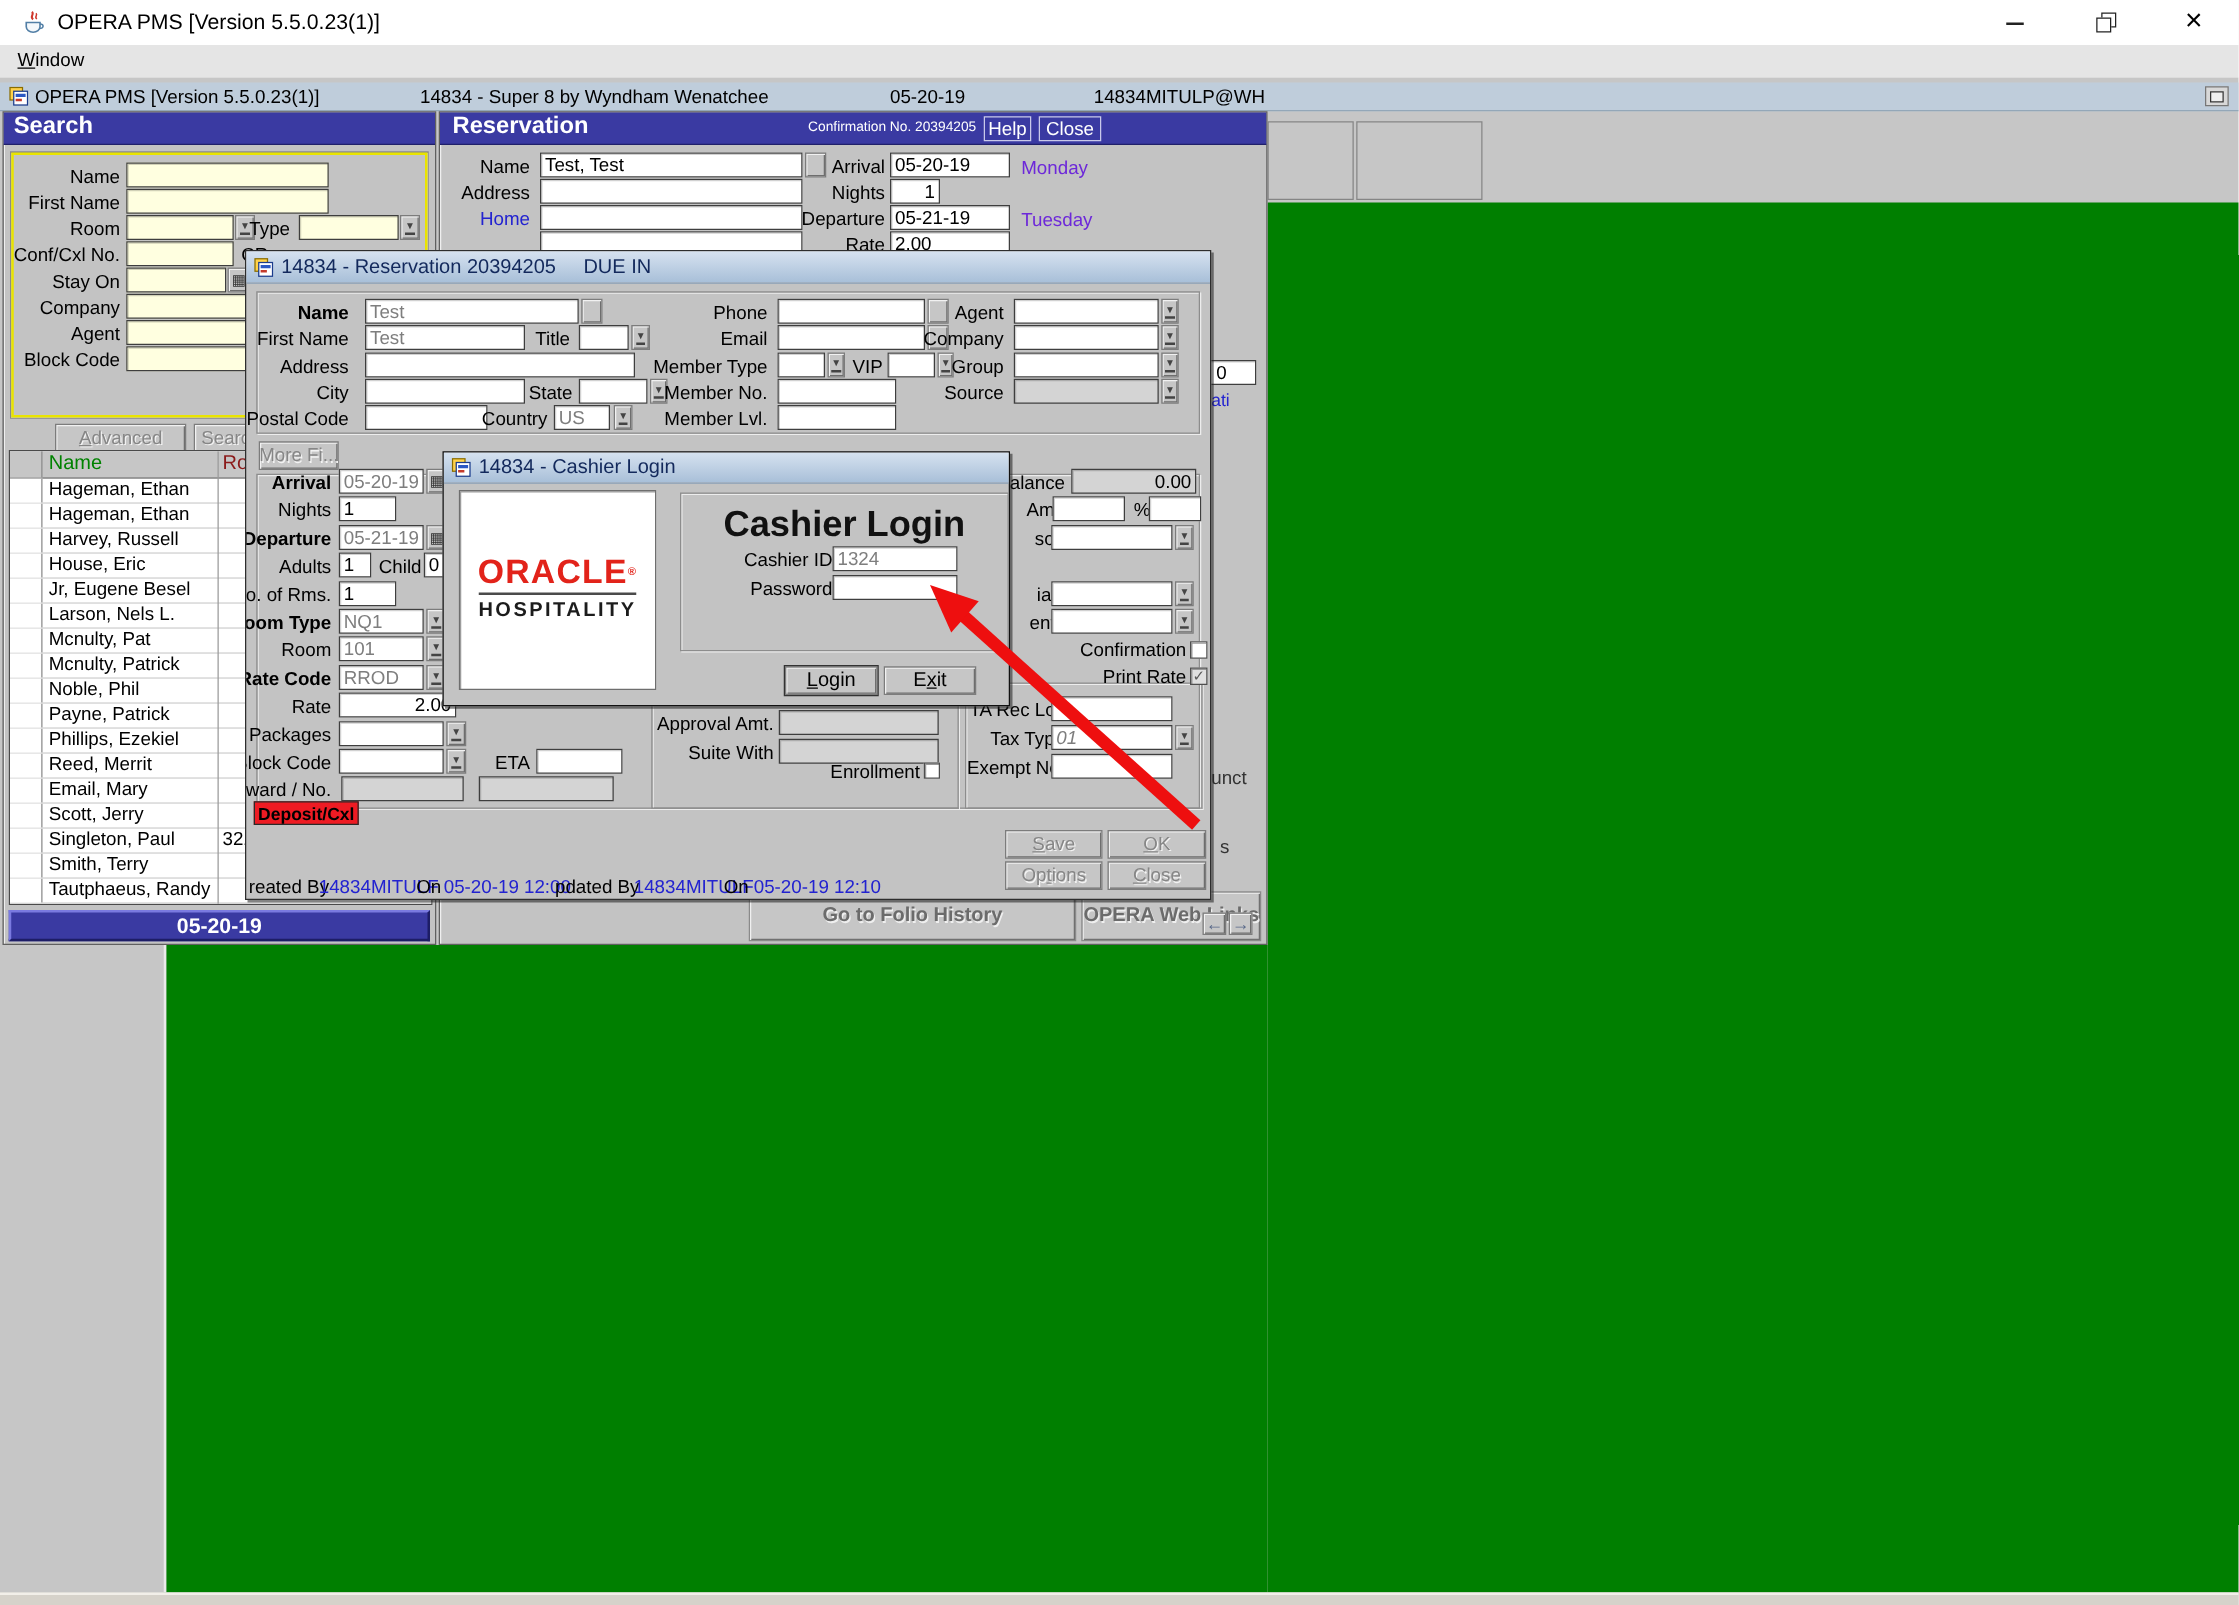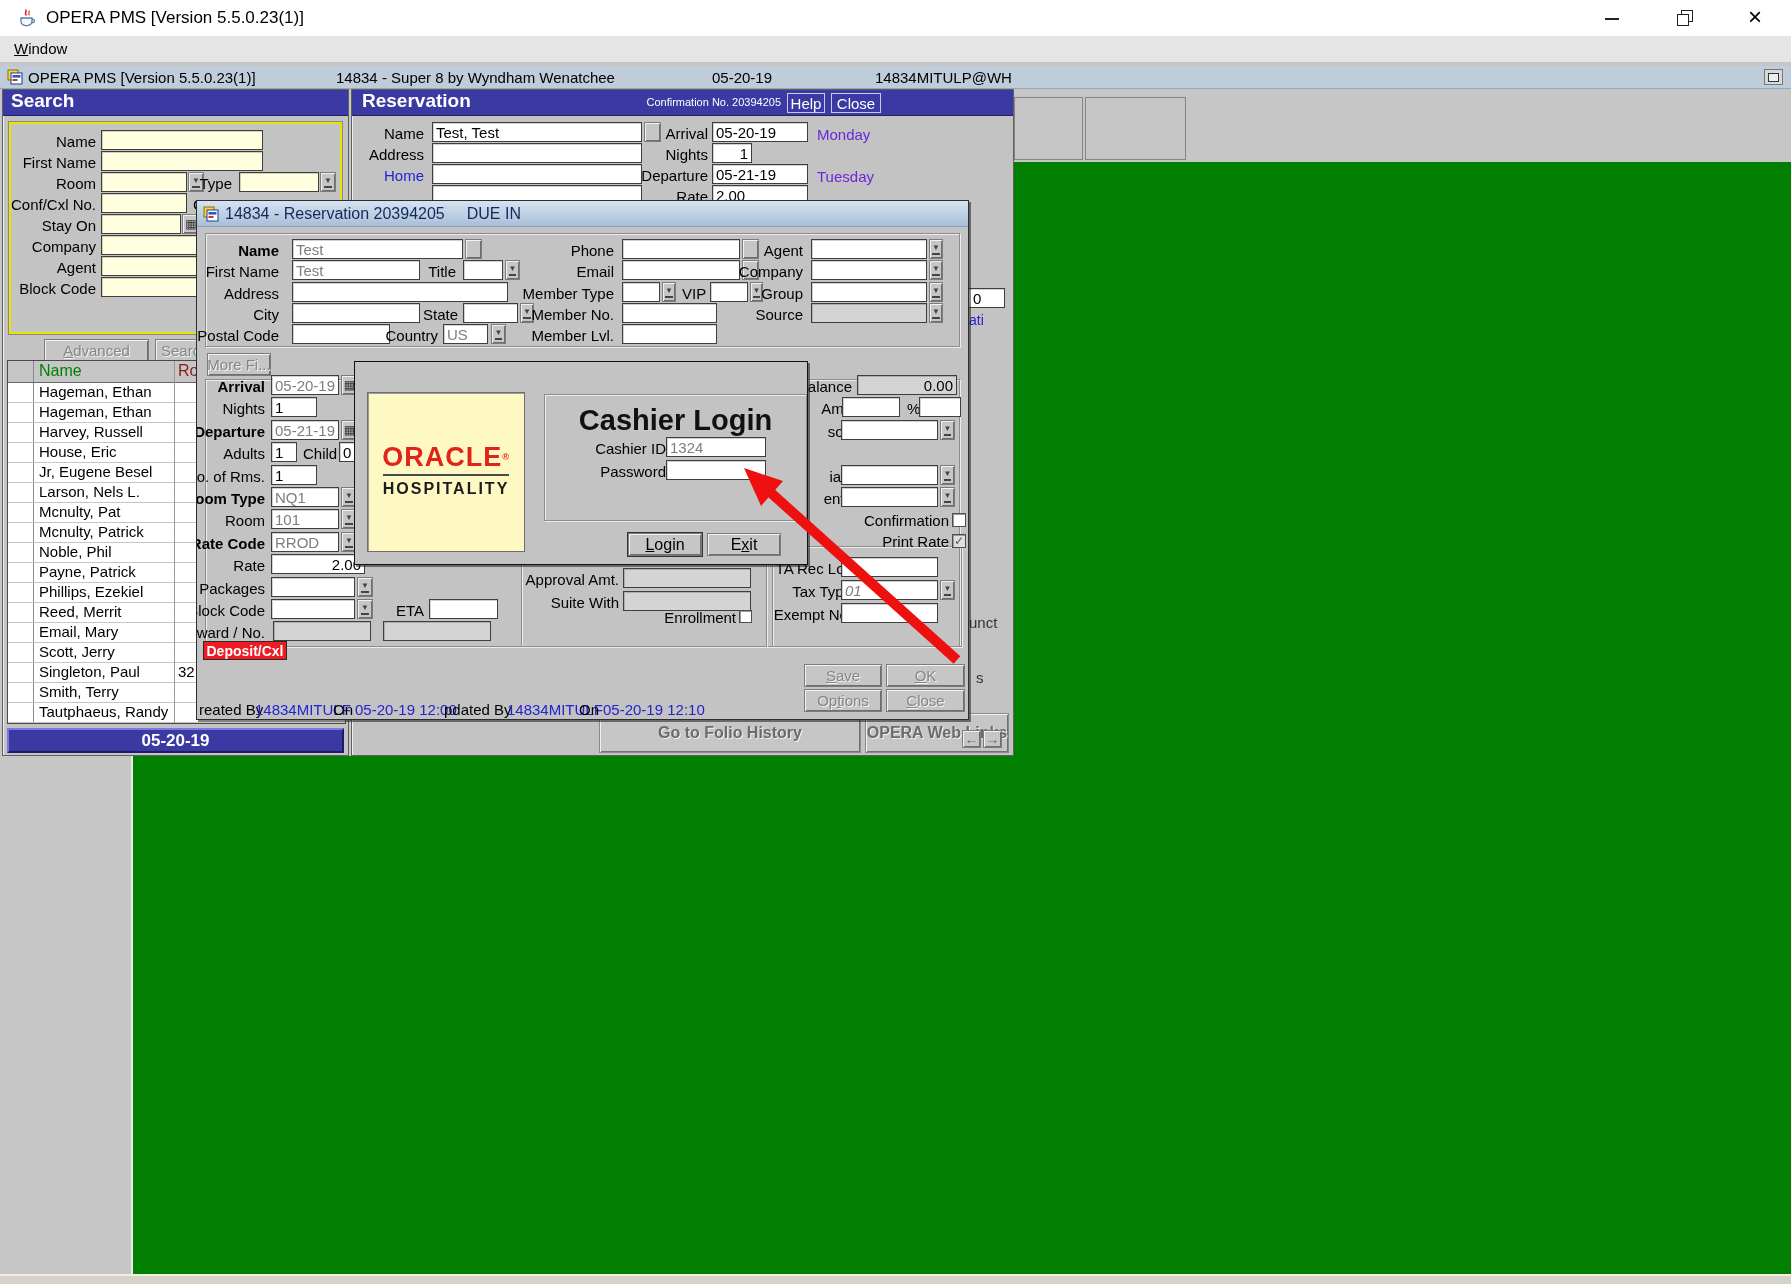--- a/index.html
+++ b/index.html
@@ -416,21 +416,21 @@
       <span class="lbl" style="right:703px;top:400px">Block Code</span>
       <input class="inp" style="left: 74px; top: 398px; width: 84px;" readonly="">
       <div class="btn" style="left:160px;top:398px;width:16px;height:20px">
           <span class="ddg">▼</span>
         </div>
       <span class="lbl" style="right:544px;top:400px">ETA</span>
       <input class="inp" style="left: 232px; top: 398px; width: 69px;" readonly="">
       <span class="lbl" style="right:703px;top:422px">Award / No.</span>
       <input class="inp dim" style="left: 76px; top: 420px; width: 98px;" readonly="">
       <input class="inp dim" style="left: 186px; top: 420px; width: 108px;" readonly="">
-      <div class="abs" style="left:6px;top:440px;width:84px;height:19px;background:#ee1b23;color:#ffffff;font-weight:bold;font-size:14px;text-align:center;line-height:18px;border:1px solid #2a2a2a;box-sizing:border-box">Deposit/Cxl</div>
+      <div class="abs" style="left:6px;top:440px;width:84px;height:19px;background:#ee1b23;color:#000000;font-weight:bold;font-size:14px;text-align:center;line-height:18px;border:1px solid #2a2a2a;box-sizing:border-box">Deposit/Cxl</div>
 
       <span class="lbl" style="right:116px;top:176px">alance</span>
       <input class="inp dim ralign" style="left: 660px; top: 174px; width: 100px;" readonly="" value="0.00">
       <span class="lbl" style="right:116px;top:198px">Amt.</span>
       <input class="inp" style="left: 645px; top: 196px; width: 58px;" readonly="">
       <span class="lbl" style="left:710px;top:198px">%</span>
       <input class="inp" style="left: 722px; top: 196px; width: 42px;" readonly="">
       <span class="lbl" style="right:116px;top:221px">son</span>
       <input class="inp" style="left: 644px; top: 219px; width: 97px;" readonly="">
       <div class="btn" style="left:743px;top:219px;width:15px;height:20px">
@@ -484,21 +484,30 @@
       <span class="lbl bluetx" style="left:58px;top:499px">14834MITULF</span>
       <span class="lbl" style="left:136px;top:499px">On</span>
       <span class="lbl bluetx" style="left:158px;top:499px">05-20-19 12:00</span>
       <span class="lbl" style="left:247px;top:499px">pdated By</span>
       <span class="lbl bluetx" style="left:310px;top:499px">14834MITULF</span>
       <span class="lbl" style="left:382px;top:499px">On</span>
       <span class="lbl bluetx" style="left:406px;top:499px">05-20-19 12:10</span>
     </div>
 
     <div class="dlg" style="left:354px;top:299px;width:454px;height:204px;z-index:20;border-color:#111">
-      <div class="abs" style="left:12px;top:30px;width:158px;height:160px;background:#fef9c3;border:1px solid #6e6e6e;box-shadow:inset 1px 1px 0 #9c9c9c;box-sizing:border-box;text-align:center">
+      <div class="dlgtitle" style="height:25px">
+        <svg class="wicon" viewBox="0 0 16 16" width="16" height="16">
+          <rect x="1" y="1" width="10" height="10" fill="#ffd24a" stroke="#8a6d00"></rect>
+          <rect x="4" y="4" width="11" height="11" fill="#fff" stroke="#1b3c8c"></rect>
+          <rect x="5.5" y="6" width="8" height="2.6" fill="#2b58c4"></rect>
+          <rect x="5.5" y="10" width="5" height="2" fill="#c43a2b"></rect>
+        </svg>
+        <span>14834 - Cashier Login</span>
+      </div>
+      <div class="abs" style="left:12px;top:30px;width:158px;height:160px;background:#ffffff;border:1px solid #6e6e6e;box-shadow:inset 1px 1px 0 #9c9c9c;box-sizing:border-box;text-align:center">
         <div style="margin-top:50px;color:#e2231a;font-weight:bold;font-size:27px;letter-spacing:1px;line-height:28px"><span>ORACLE</span><span style="font-size:9px;vertical-align:top">®</span></div>
         <div style="width:126px;height:2px;background:#4a4a4a;margin:3px auto 4px auto"></div>
         <div style="color:#1c1c1c;font-weight:bold;font-size:16px;letter-spacing:2px">HOSPITALITY</div>
       </div>
       <div class="grp" style="left:189px;top:32px;width:263px;height:127px"></div>
       <div class="abs" style="left:189px;top:42px;width:263px;text-align:center;font-size:29px;font-weight:600;color:#111">Cashier Login</div>
       <span class="lbl" style="right:141px;top:77px">Cashier ID</span>
       <input class="inp graytx" style="left: 311px; top: 75px; width: 100px;" readonly="" value="1324">
       <span class="lbl" style="right:141px;top:100px">Password</span>
       <input class="inp" type="password" style="left: 311px; top: 98px; width: 100px;">

